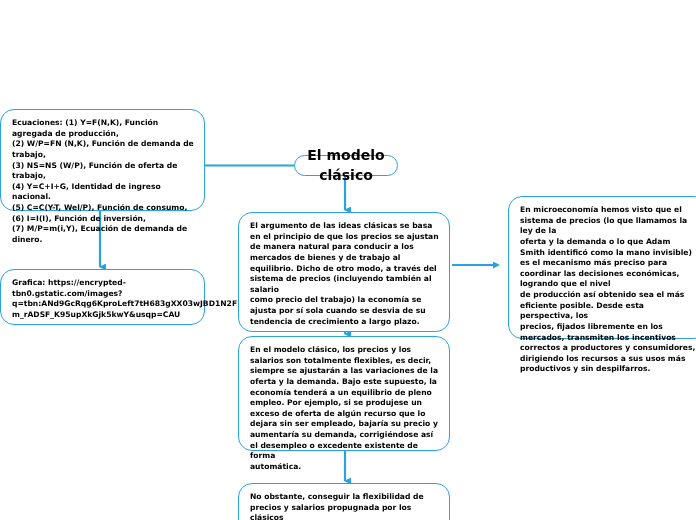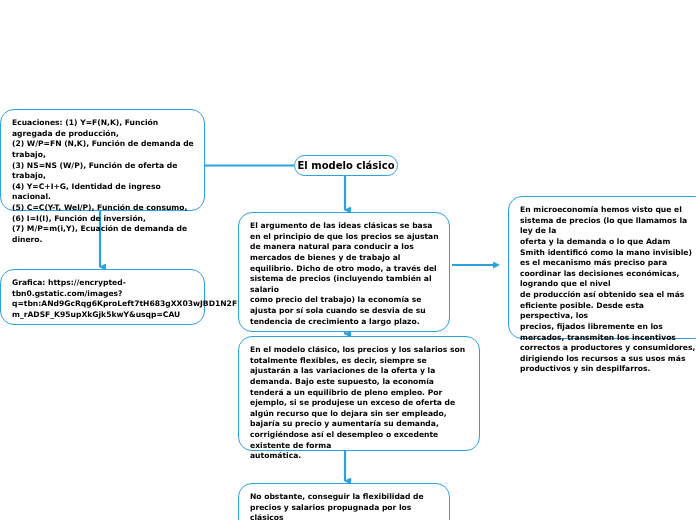--- a/index.html
+++ b/index.html
@@ -45,21 +45,21 @@
     white-space: pre-line;
   }
 
   
   .node.pill {
     border-radius: 999px;
     padding: 0;
     display: flex;
     align-items: center;
     justify-content: center;
-    font-size: 10px;
+    font-size: 14px;
     font-weight: bold;
     text-align: center;
   }
 
   #node-equations {
     left: 0px;
     top: 109px;
     width: 205px;
     height: 102px;
   }
@@ -89,21 +89,21 @@
     left: 496px;
     top: 196px;
     width: 200px;
     height: 143px;
     margin-left: 12px;
   }
 
   #node-flexibles {
     left: 238px;
     top: 336px;
-    width: 242px;
+    width: 212px;
     height: 115px;
   }
 
   #node-noobstante {
     left: 238px;
     top: 483px;
     width: 212px;
     height: 56px;
   }
 </style>

